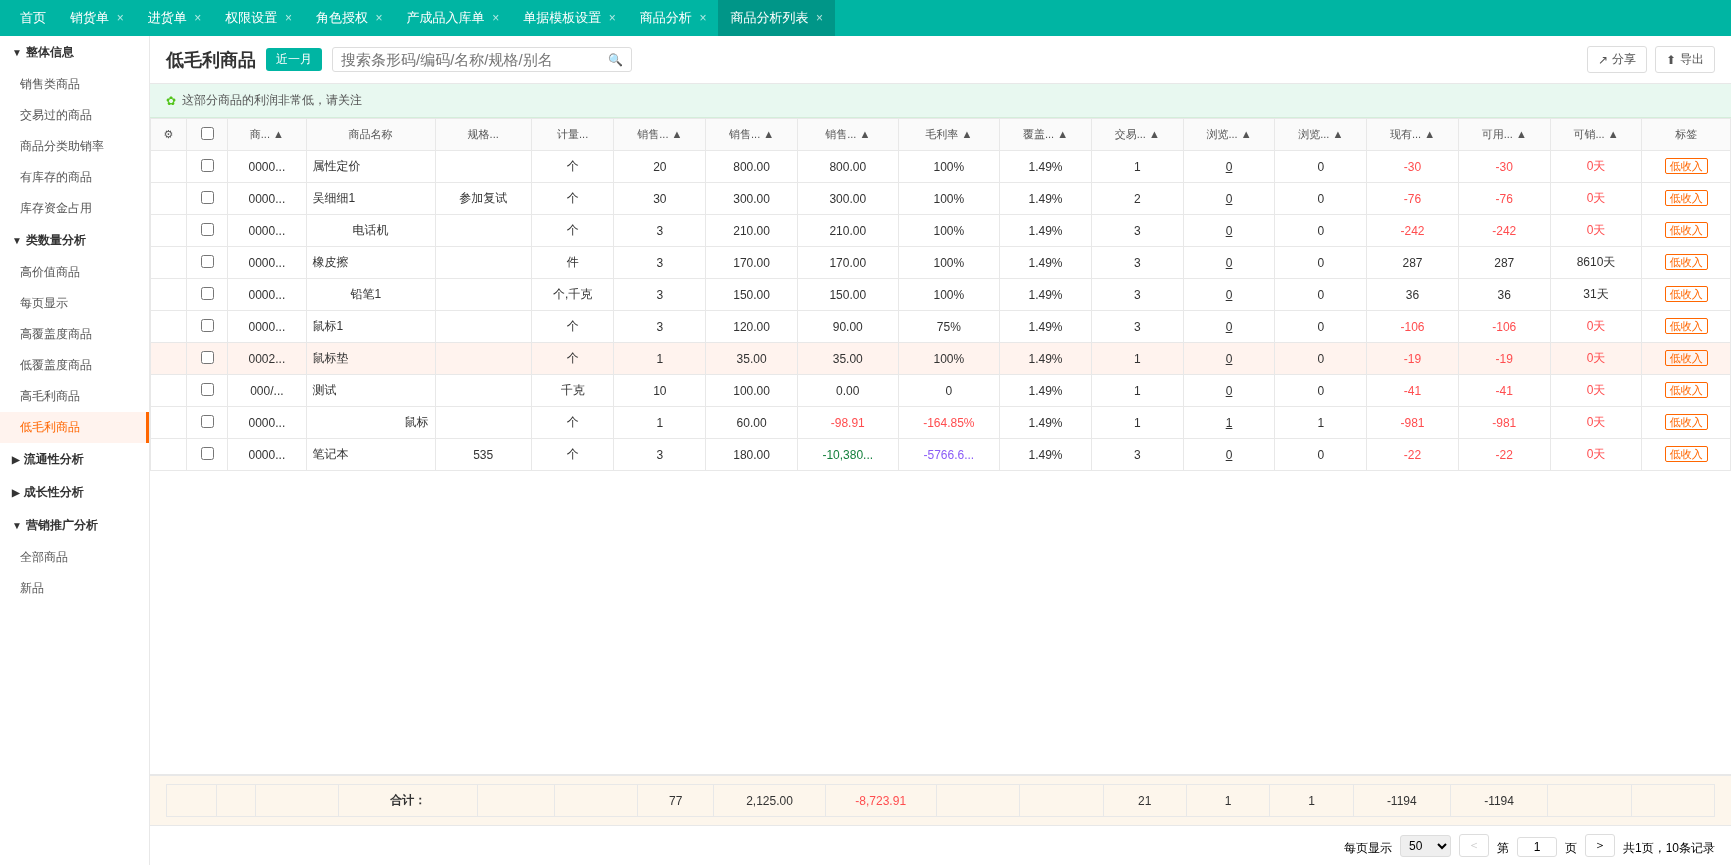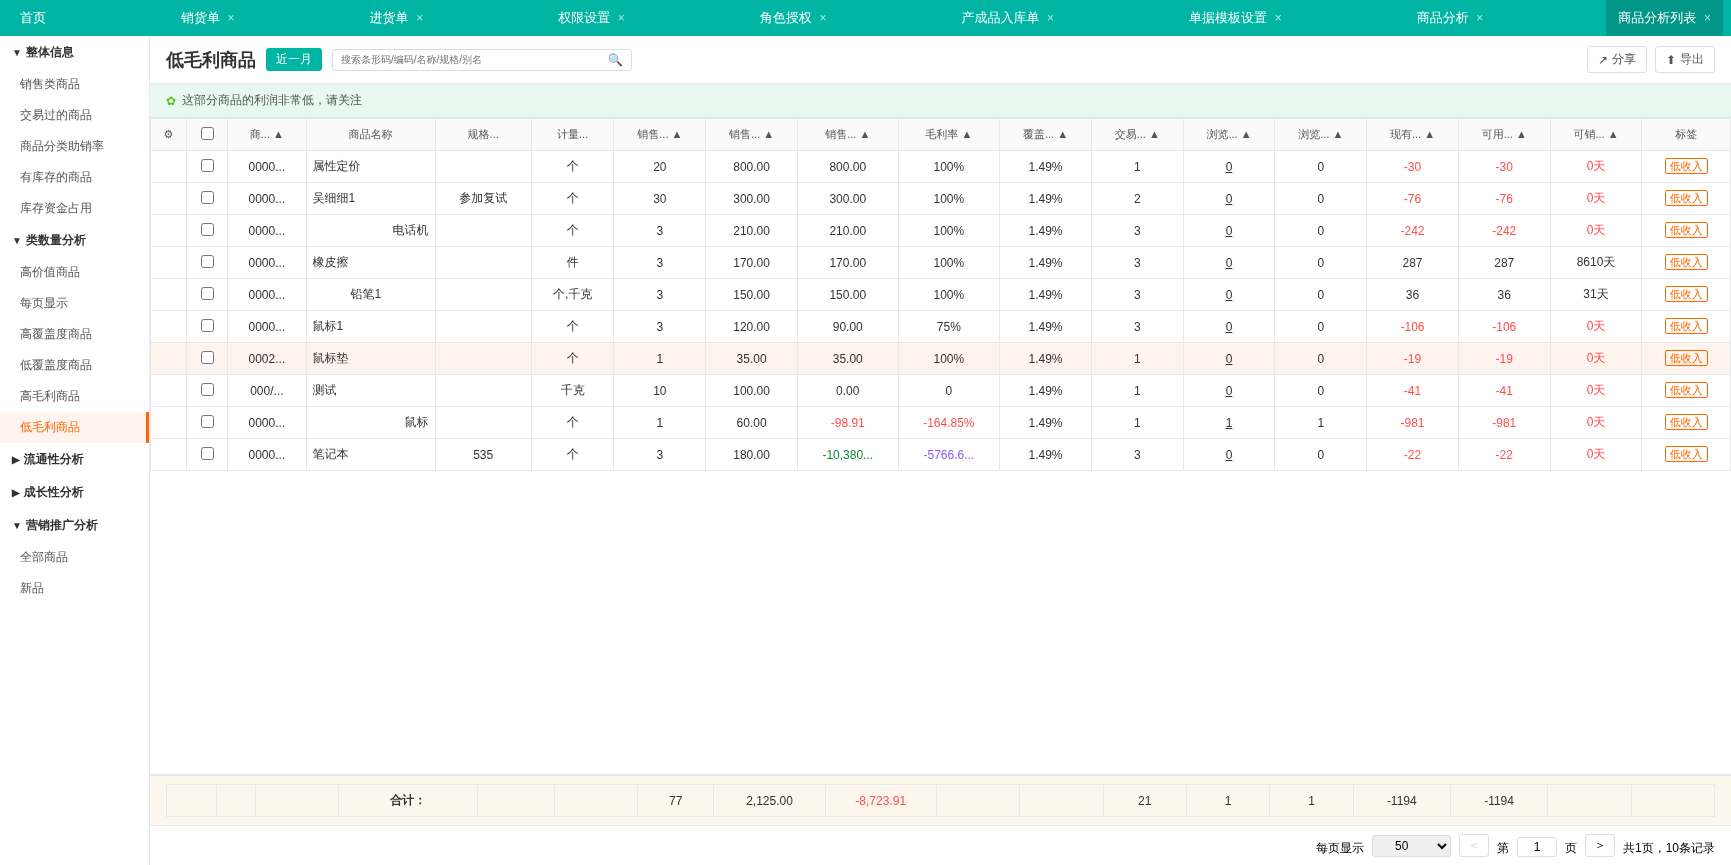--- a/index.html
+++ b/index.html
@@ -1,19 +1,19 @@
 <!DOCTYPE html>
 <html><head>
   <meta charset="utf-8">
   <style>
     * { box-sizing: border-box; margin: 0; padding: 0; font-family: "Microsoft YaHei", "PingFang SC", sans-serif; font-size: 12px; }
     body { background: #f5f5f5; overflow: hidden; width: 1731px; height: 865px; }
 
     
-    .top-nav { background: #00b5a3; display: flex; align-items: center; height: 36px; padding: 0 8px; justify-content: space-between; }
+    .top-nav { background: #00b5a3; display: flex; align-items: center; height: 36px; padding: 0 8px; }
     .top-nav .nav-item { color: #fff; padding: 0 12px; height: 36px; line-height: 36px; cursor: pointer; font-size: 13px; white-space: nowrap; }
     .top-nav .nav-item.active { background: #009688; }
     .top-nav .nav-item .close-x { margin-left: 4px; opacity: 0.7; }
 
     
     .layout { display: flex; height: calc(865px - 36px); }
 
     
     .sidebar { width: 150px; background: #fff; border-right: 1px solid #e8e8e8; overflow-y: auto; flex-shrink: 0; }
     .sidebar-group { }
@@ -23,21 +23,21 @@
     .sidebar-item.active { background: #fff3ee; color: #ff6600; border-right: 3px solid #ff6600; }
 
     
     .main { flex: 1; display: flex; flex-direction: column; overflow: hidden; }
 
     
     .main-header { background: #fff; padding: 10px 16px; display: flex; align-items: center; border-bottom: 1px solid #e8e8e8; gap: 10px; }
     .page-title { font-size: 18px; font-weight: bold; color: #333; }
     .filter-btn { background: #00b5a3; color: #fff; border: none; padding: 3px 10px; border-radius: 3px; cursor: pointer; font-size: 12px; }
     .search-box { display: flex; align-items: center; border: 1px solid #ddd; border-radius: 3px; padding: 3px 8px; flex: 1; max-width: 300px; }
-    .search-box input { border: none; outline: none; font-size: 10px; color: #15803d; width: 100%; }
+    .search-box input { border: none; outline: none; font-size: 15px; color: #15803d; width: 100%; }
     .search-icon { color: #aaa; }
     .header-actions { margin-left: auto; display: flex; gap: 8px; }
     .action-btn { display: flex; align-items: center; gap: 4px; color: #555; cursor: pointer; border: 1px solid #ddd; padding: 4px 10px; border-radius: 3px; background: #fff; }
 
     
     .notice { background: #e8f8f0; padding: 8px 16px; display: flex; align-items: center; gap: 6px; color: #555; font-size: 12px; border-bottom: 1px solid #d4edda; }
     .notice-icon { color: #52c41a; }
 
     
     .table-container { flex: 1; overflow: auto; background: #fff; }
@@ -48,21 +48,21 @@
     td { border: 1px solid #e8e8e8; padding: 7px 6px; text-align: center; color: #333; white-space: nowrap; font-size: 12px; }
     tbody tr.highlighted { background: #fff3ee; }
     .tag { border: 1px solid #ff6600; color: #ff6600; padding: 1px 4px; border-radius: 2px; font-size: 11px; }
     .underline-link { text-decoration: underline; color: #333; cursor: pointer; }
 
     
     .table-footer { background: #fdf6ec; border-top: 2px solid #e8e8e8; padding: 8px 16px; display: flex; align-items: center; font-size: 12px; }
 
     
     .pagination { background: #fff; border-top: 1px solid #e8e8e8; padding: 8px 16px; display: flex; align-items: flex-end; justify-content: flex-end; gap: 8px; }
-    .pagination .page-size-select { border: 1px solid #ddd; padding: 2px 18px; border-radius: 3px; }
+    .pagination .page-size-select { border: 1px solid #ddd; padding: 2px 4px; border-radius: 3px; }
     .pagination .page-btn { border: 1px solid #ddd; background: #fff; padding: 2px 8px; cursor: pointer; border-radius: 3px; }
     .pagination .page-btn:disabled { color: #ccc; cursor: not-allowed; }
   </style>
 </head>
 <body>
 
 <div class="top-nav">
   <div class="nav-item">首页</div>
   <div class="nav-item">销货单 <span class="close-x">×</span></div>
   <div class="nav-item">进货单 <span class="close-x">×</span></div>
@@ -210,21 +210,21 @@
     <td>0</td>
     <td style="color:#ff4d4f">-76</td>
     <td style="color:#ff4d4f">-76</td>
     <td style="color:#ff4d4f">0天</td>
     <td><span class="tag">低收入</span></td>
   </tr>
             <tr>
     <td></td>
     <td><input type="checkbox" style=""></td>
     <td>0000...</td>
-    <td style="text-align:right;">电话机</td>
+    <td style="text-align:center;">电话机</td>
     <td></td>
     <td>个</td>
     <td>3</td>
     <td>210.00</td>
     <td style="">210.00</td>
     <td style="">100%</td>
     <td>1.49%</td>
     <td>3</td>
     <td><span class="underline-link">0</span></td>
     <td>0</td>

